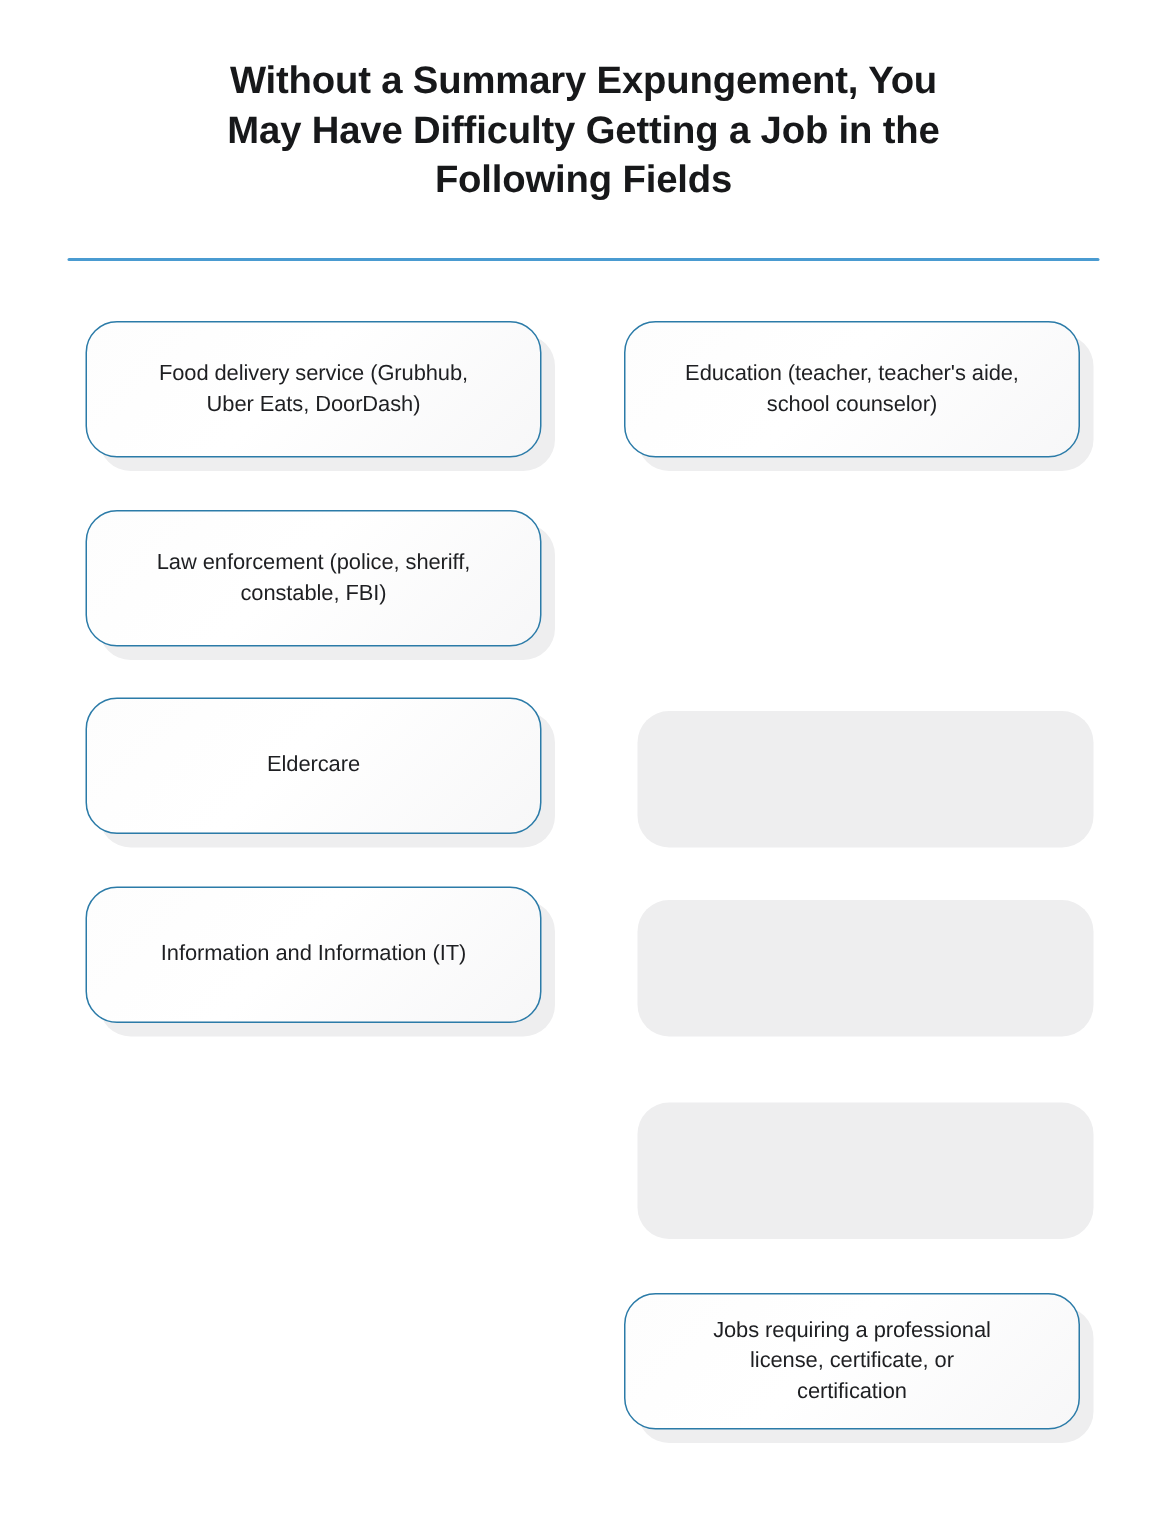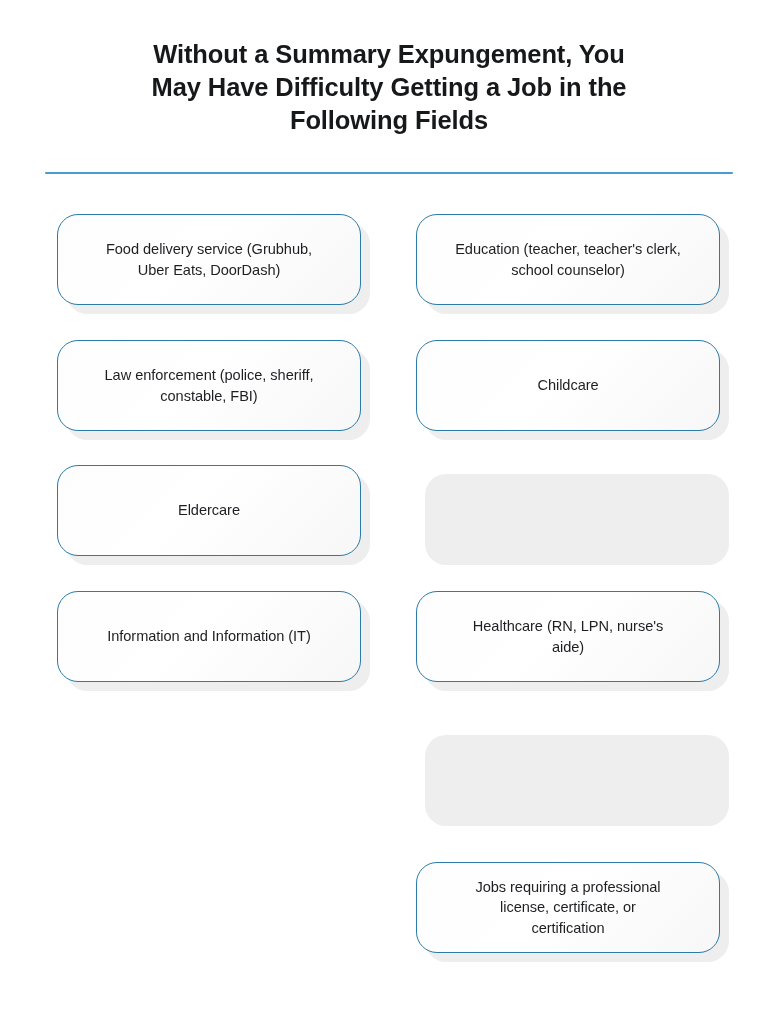--- a/index.html
+++ b/index.html
@@ -131,58 +131,48 @@
       <div class="card-slot col-left row-0">
         <div class="card-shadow"></div>
         <div class="card">
           <div class="card-label">Food delivery service (Grubhub,
 Uber Eats, DoorDash)</div>
         </div>
       </div>
       <div class="card-slot col-right row-0">
         <div class="card-shadow"></div>
         <div class="card">
-          <div class="card-label">Education (teacher, teacher's clerk,
+          <div class="card-label">Education (teacher, teacher's aide,
 school counselor)</div>
         </div>
       </div>
       <div class="card-slot col-left row-1">
         <div class="card-shadow"></div>
         <div class="card">
           <div class="card-label">Law enforcement (police, sheriff,
 constable, FBI)</div>
-        </div>
-      </div>
-      <div class="card-slot col-right row-1">
-        <div class="card-shadow"></div>
-        <div class="card">
-          <div class="card-label">Childcare</div>
         </div>
       </div>
       <div class="card-slot col-left row-2">
         <div class="card-shadow"></div>
         <div class="card">
           <div class="card-label">Eldercare</div>
         </div>
       </div>
       <div class="card-slot col-right row-2">
         <div class="card-shadow"></div>
       </div>
       <div class="card-slot col-left row-3">
         <div class="card-shadow"></div>
         <div class="card">
           <div class="card-label">Information and Information (IT)</div>
         </div>
       </div>
       <div class="card-slot col-right row-3">
         <div class="card-shadow"></div>
-        <div class="card">
-          <div class="card-label">Healthcare (RN, LPN, nurse's
-aide)</div>
-        </div>
       </div>
       <div class="card-slot col-right row-4">
         <div class="card-shadow"></div>
       </div>
       <div class="card-slot col-right row-5">
         <div class="card-shadow"></div>
         <div class="card">
           <div class="card-label">Jobs requiring a professional
 license, certificate, or
 certification</div>

